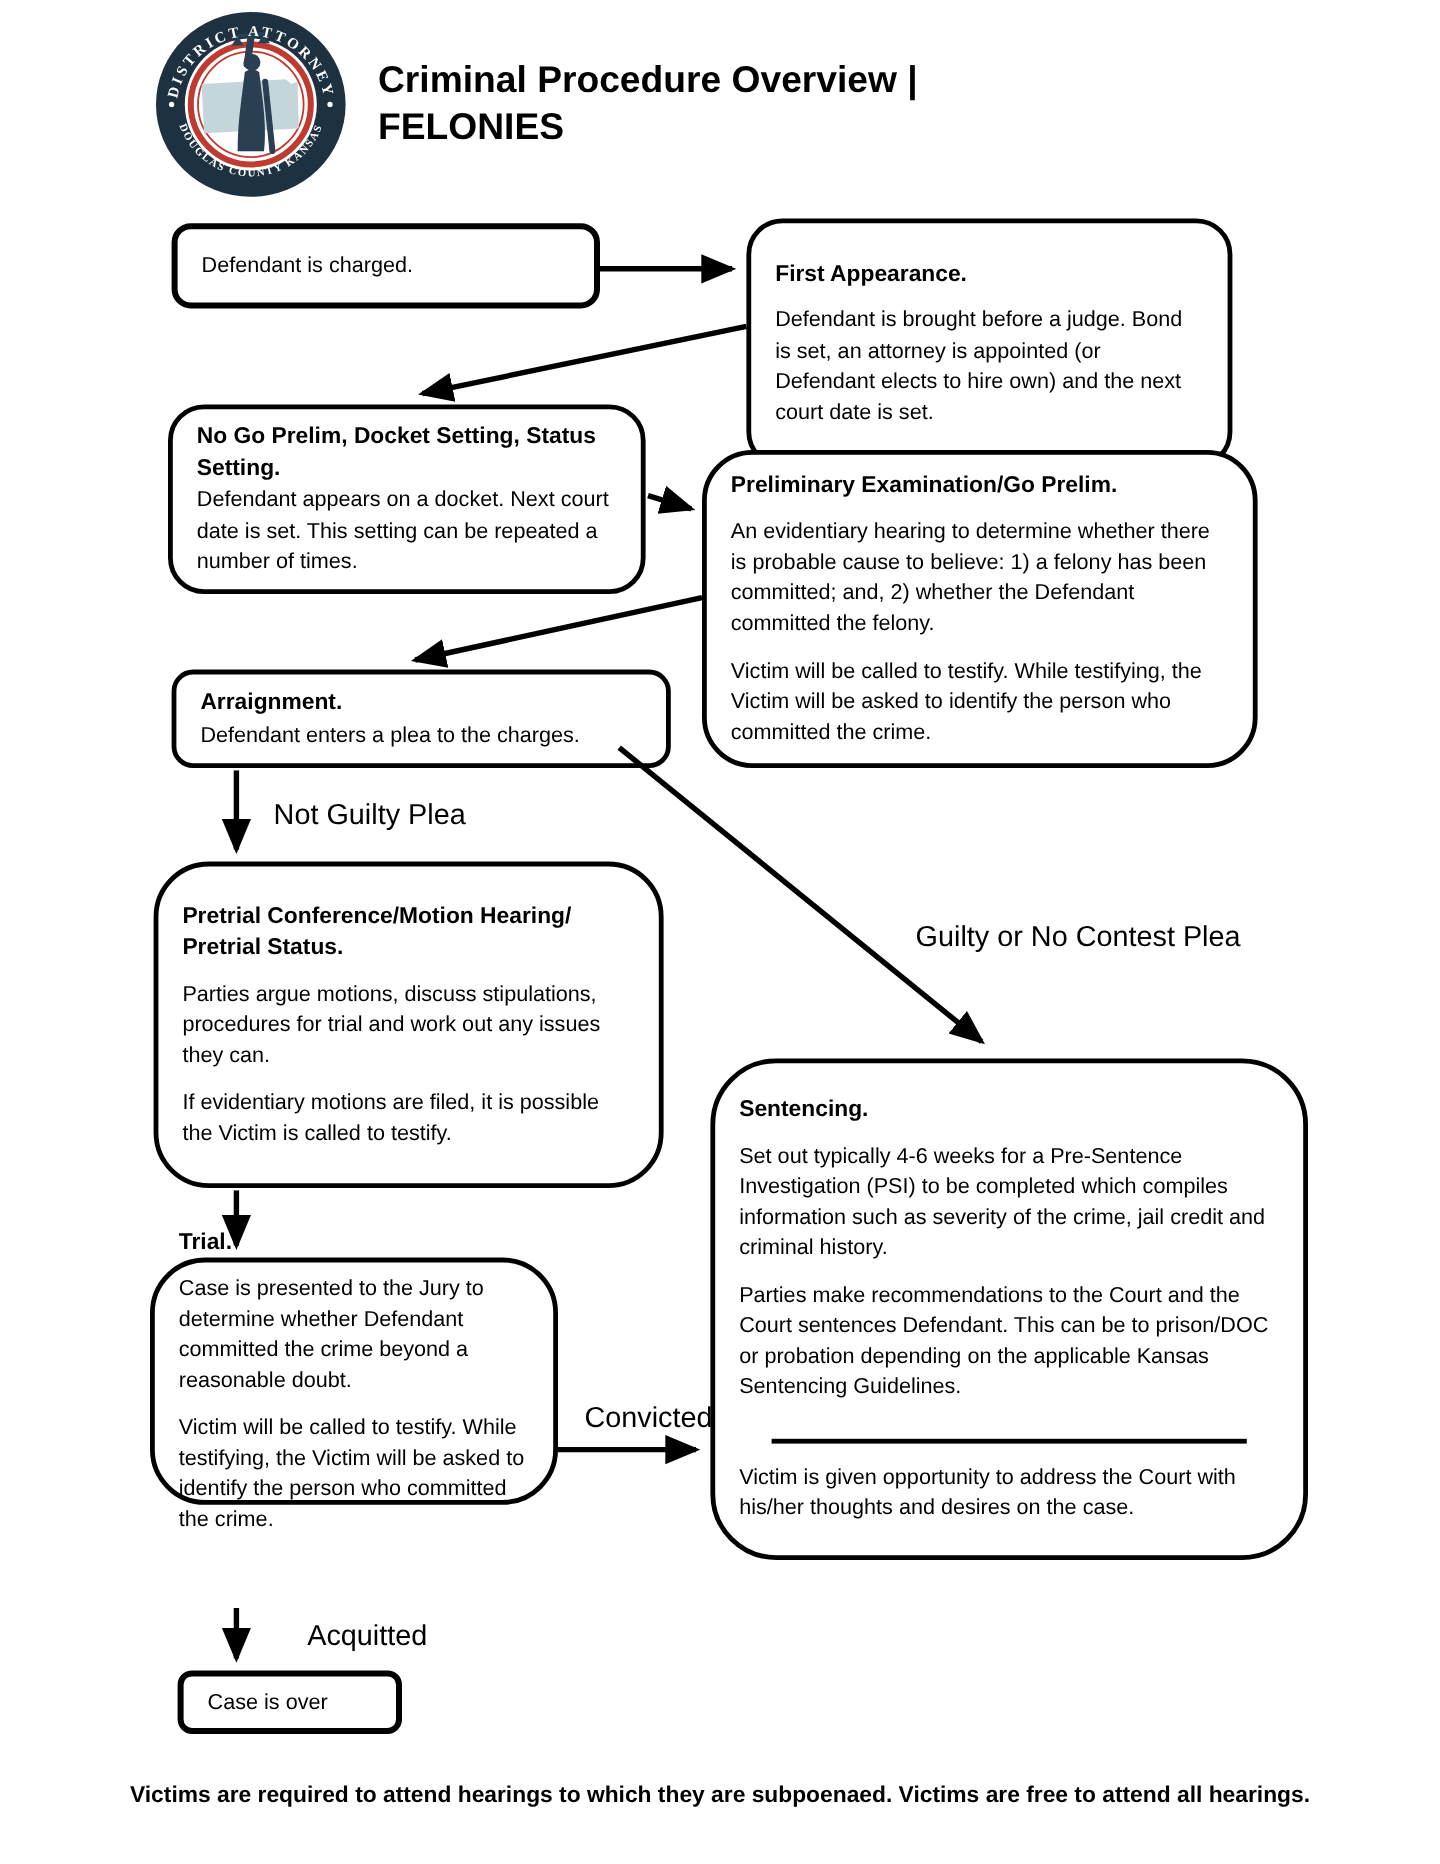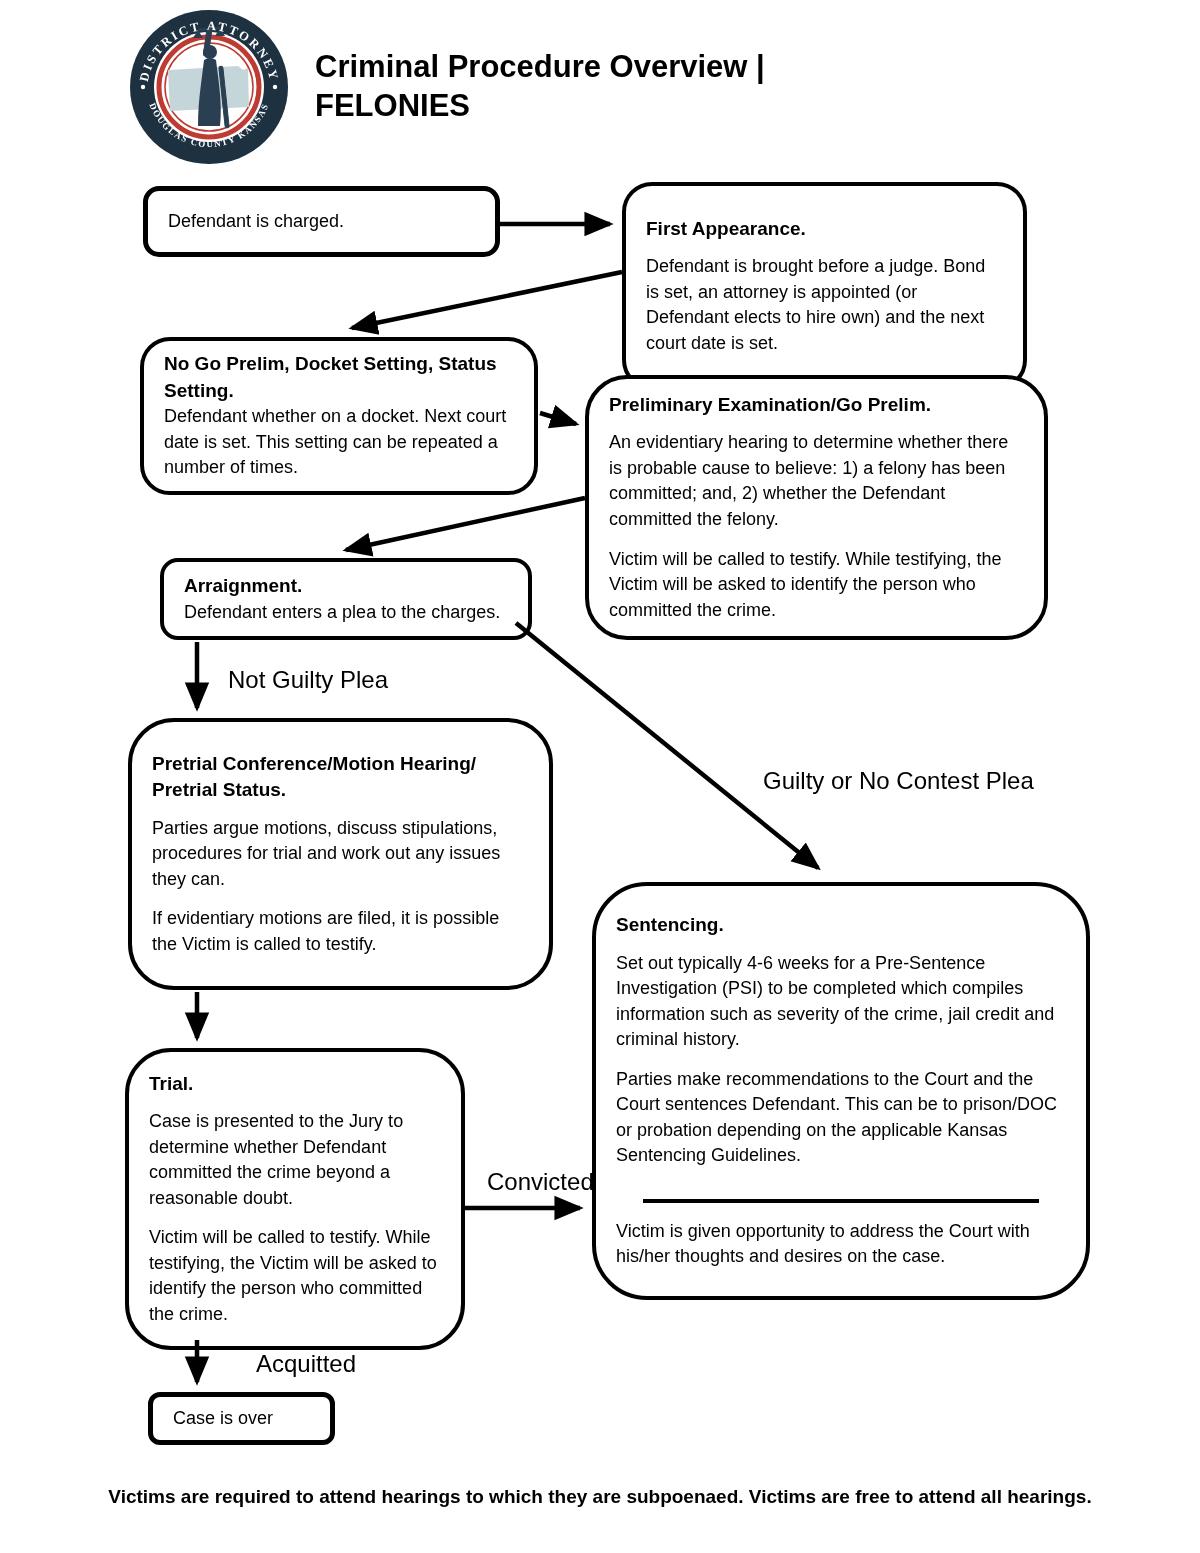--- a/index.html
+++ b/index.html
@@ -36,23 +36,23 @@
   }
   .node h3 { margin: 0 0 12px 0; font-size: 19px; line-height: 1.4; }
   .node.tight h3 { margin-bottom: 0; }
   .node p { margin: 0 0 14px 0; }
   .node p:last-child { margin-bottom: 0; }
 
   #node-charged        { left: 143px; top: 186px; width: 357px; height: 71px;  border-radius: 16px; border-width: 5px; }
   #node-first-appearance { left: 622px; top: 182px; width: 405px; height: 208px; border-radius: 30px; }
   #node-no-go-prelim   { left: 140px; top: 337px; width: 398px; height: 158px; border-radius: 30px; }
   #node-prelim-exam    { left: 585px; top: 375px; width: 463px; height: 265px; border-radius: 42px; }
-  #node-arraignment    { left: 160px; top: 558px; width: 372px; height: 82px;  border-radius: 18px; }
+  #node-arraignment    { left: 143px; top: 558px; width: 416px; height: 82px;  border-radius: 18px; }
   #node-pretrial       { left: 128px; top: 718px; width: 425px; height: 272px; border-radius: 46px; }
-  #node-trial          { left: 125px; top: 1048px; width: 340px; height: 302px; border-radius: 46px; }
+  #node-trial          { left: 125px; top: 1048px; width: 340px; height: 206px; border-radius: 46px; }
   #node-sentencing     { left: 592px; top: 882px; width: 498px; height: 418px; border-radius: 55px; }
   #node-case-over      { left: 148px; top: 1392px; width: 187px; height: 53px; border-radius: 12px; border-width: 5px; }
 
   .divider {
     border: none;
     border-top: 4px solid #000;
     width: 88%;
     margin: 16px auto;
   }
 
@@ -126,21 +126,21 @@
     <p>Defendant is charged.</p>
   </div>
 
   <div class="node" id="node-first-appearance">
     <h3>First Appearance.</h3>
     <p>Defendant is brought before a judge. Bond is set, an attorney is appointed (or Defendant elects to hire own) and the next court date is set.</p>
   </div>
 
   <div class="node tight" id="node-no-go-prelim">
     <h3>No Go Prelim, Docket Setting, Status Setting.</h3>
-    <p>Defendant whether on a docket. Next court date is set. This setting can be repeated a number of times.</p>
+    <p>Defendant appears on a docket. Next court date is set. This setting can be repeated a number of times.</p>
   </div>
 
   <div class="node" id="node-prelim-exam">
     <h3>Preliminary Examination/Go Prelim.</h3>
     <p>An evidentiary hearing to determine whether there is probable cause to believe: 1) a felony has been committed; and, 2) whether the Defendant committed the felony.</p>
     <p>Victim will be called to testify. While testifying, the Victim will be asked to identify the person who committed the crime.</p>
   </div>
 
   <div class="node tight" id="node-arraignment">
     <h3>Arraignment.</h3>

